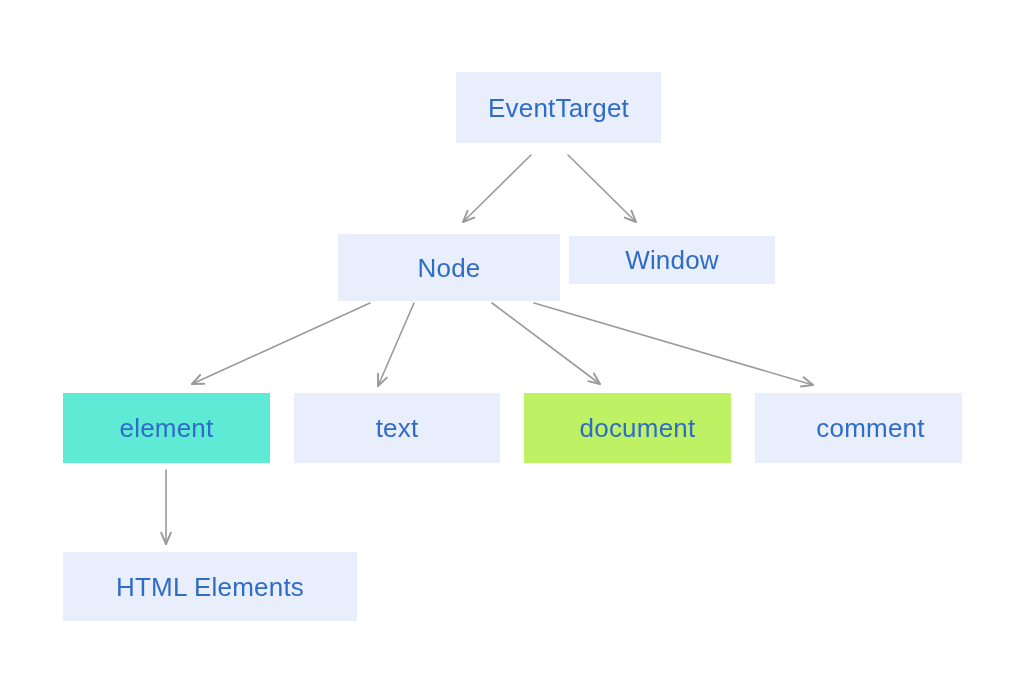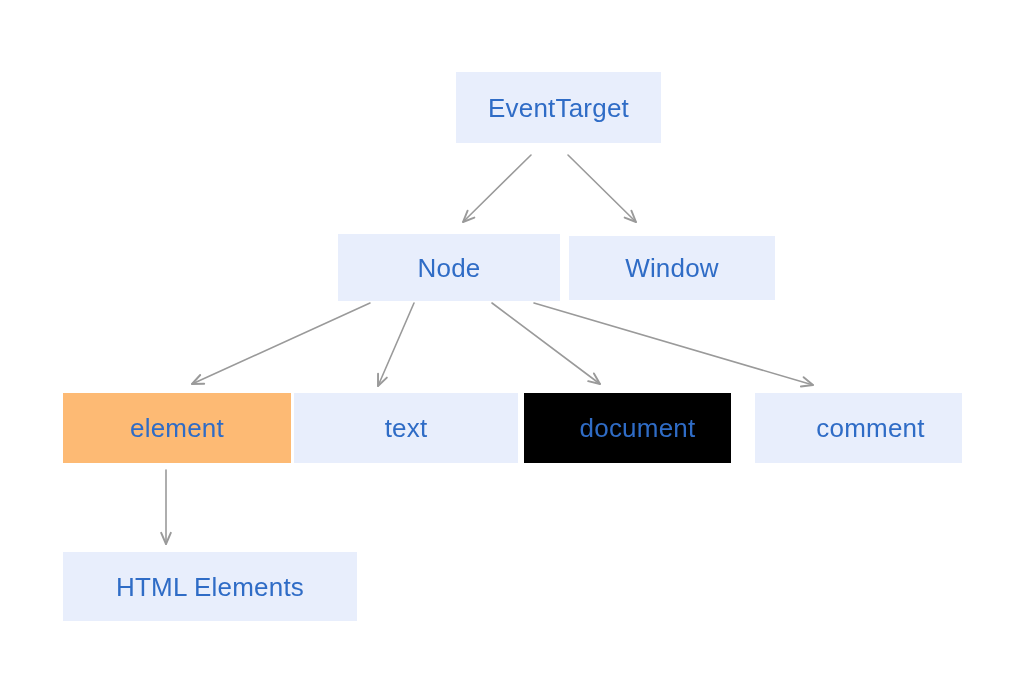--- a/index.html
+++ b/index.html
@@ -67,30 +67,30 @@
       </g>
   </svg>
 
   <div id="nodes-layer">
       <div class="node-box" style="left: 456px; top: 72px; width: 205px; height: 71px; background: rgb(232, 238, 252); color: rgb(47, 108, 198);">
         <span class="node-label">EventTarget</span>
       </div>
       <div class="node-box" style="left: 338px; top: 234px; width: 222px; height: 67px; background: rgb(232, 238, 252); color: rgb(47, 108, 198);">
         <span class="node-label">Node</span>
       </div>
-      <div class="node-box" style="left: 569px; top: 236px; width: 206px; height: 64px; background: rgb(232, 238, 252); color: rgb(47, 108, 198);">
+      <div class="node-box" style="left: 569px; top: 236px; width: 206px; height: 48px; background: rgb(232, 238, 252); color: rgb(47, 108, 198);">
         <span class="node-label">Window</span>
       </div>
-      <div class="node-box" style="left: 63px; top: 393px; width: 228px; height: 70px; background: #fdba74; color: rgb(47, 108, 198);">
+      <div class="node-box" style="left: 63px; top: 393px; width: 207px; height: 70px; background: #5eead4; color: rgb(47, 108, 198);">
         <span class="node-label">element</span>
       </div>
-      <div class="node-box" style="left: 294px; top: 393px; width: 224px; height: 70px; background: rgb(232, 238, 252); color: rgb(47, 108, 198);">
+      <div class="node-box" style="left: 294px; top: 393px; width: 206px; height: 70px; background: rgb(232, 238, 252); color: rgb(47, 108, 198);">
         <span class="node-label">text</span>
       </div>
-      <div class="node-box" style="left: 524px; top: 393px; width: 207px; height: 70px; background: #000000; color: rgb(47, 108, 198); padding-left: 20px;">
+      <div class="node-box" style="left: 524px; top: 393px; width: 207px; height: 70px; background: #bef264; color: rgb(47, 108, 198); padding-left: 20px;">
         <span class="node-label">document</span>
       </div>
       <div class="node-box" style="left: 755px; top: 393px; width: 207px; height: 70px; background: rgb(232, 238, 252); color: rgb(47, 108, 198); padding-left: 24px;">
         <span class="node-label">comment</span>
       </div>
       <div class="node-box" style="left: 63px; top: 552px; width: 294px; height: 69px; background: rgb(232, 238, 252); color: rgb(47, 108, 198); justify-content: center;">
         <span class="node-label">HTML Elements</span>
       </div>
     </div>
 

